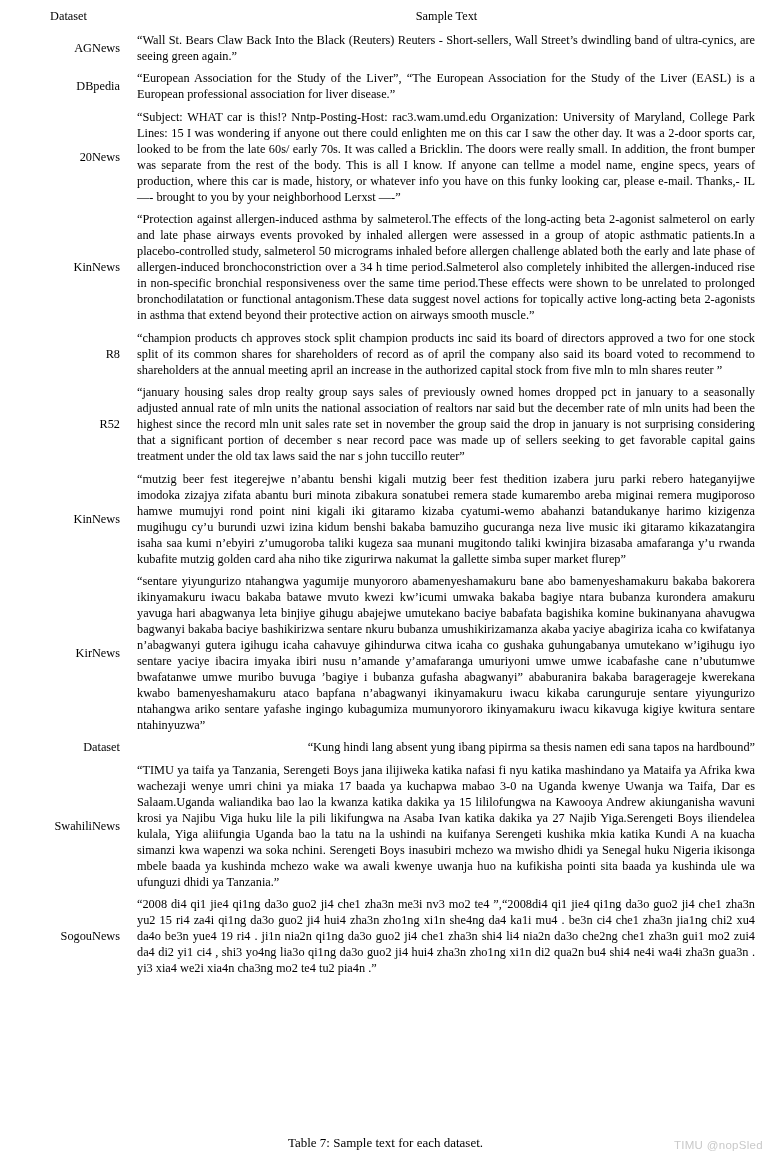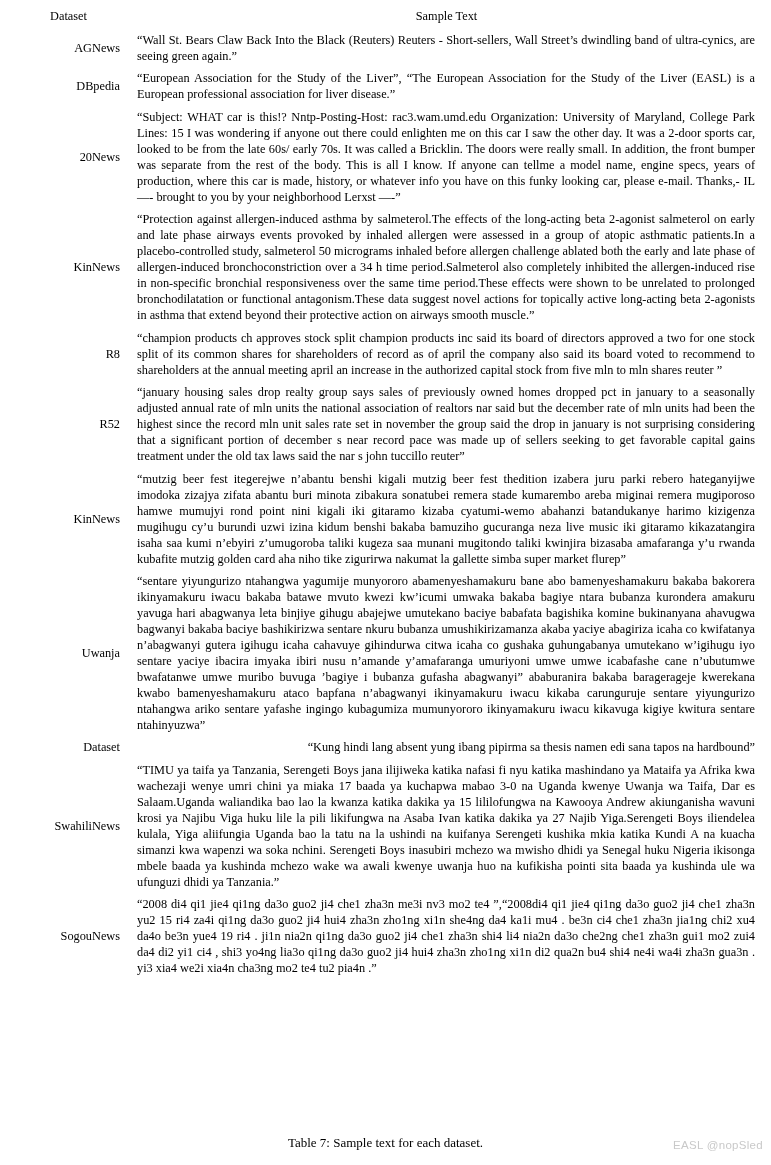--- a/index.html
+++ b/index.html
@@ -179,21 +179,21 @@
           </tr>
           <tr class="body-row">
             <td class="cell-dataset">KinNews</td>
             <td class="cell-text">“mutzig beer fest itegerejwe n’abantu benshi kigali mutzig beer fest thedition izabera juru parki rebero hateganyijwe imodoka zizajya zifata abantu buri minota zibakura sonatubei remera stade kumarembo areba miginai remera mugiporoso hamwe mumujyi rond point nini kigali iki gitaramo kizaba cyatumi-wemo abahanzi batandukanye harimo kizigenza mugihugu cy’u burundi uzwi izina kidum benshi bakaba bamuziho gucuranga neza live music iki gitaramo kikazatangira isaha saa kumi n’ebyiri z’umugoroba taliki kugeza saa munani mugitondo taliki kwinjira bizasaba amafaranga y’u rwanda kubafite mutzig golden card aha niho tike zigurirwa nakumat la gallette simba super market flurep”</td>
           </tr>
           <tr class="sep-row">
             <td class="thin-sep"></td>
             <td class="thin-sep"></td>
           </tr>
           <tr class="body-row">
-            <td class="cell-dataset">Uwanja</td>
+            <td class="cell-dataset">KirNews</td>
             <td class="cell-text">“sentare yiyungurizo ntahangwa yagumije munyororo abamenyeshamakuru bane abo bamenyeshamakuru bakaba bakorera ikinyamakuru iwacu bakaba batawe mvuto kwezi kw’icumi umwaka bakaba bagiye ntara bubanza kurondera amakuru yavuga hari abagwanya leta binjiye gihugu abajejwe umutekano baciye babafata bagishika komine bukinanyana ahavugwa bagwanyi bakaba baciye bashikirizwa sentare nkuru bubanza umushikirizamanza akaba yaciye abagiriza icaha co kwifatanya n’abagwanyi gutera igihugu icaha cahavuye gihindurwa citwa icaha co gushaka guhungabanya umutekano w’igihugu iyo sentare yaciye ibacira imyaka ibiri nusu n’amande y’amafaranga umuriyoni umwe umwe icabafashe cane n’ubutumwe bwafatanwe umwe muribo buvuga ’bagiye i bubanza gufasha abagwanyi” ababuranira bakaba baragerageje kwerekana kwabo bamenyeshamakuru ataco bapfana n’abagwanyi ikinyamakuru iwacu kikaba carunguruje sentare yiyungurizo ntahangwa ariko sentare yafashe ingingo kubagumiza mumunyororo ikinyamakuru iwacu kikavuga kigiye kwitura sentare ntahinyuzwa”</td>
           </tr>
           <tr class="sep-row">
             <td class="thin-sep"></td>
             <td class="thin-sep"></td>
           </tr>
           <tr class="body-row">
             <td class="cell-dataset">Dataset</td>
             <td class="cell-text one-line">“Kung hindi lang absent yung ibang pipirma sa thesis namen edi sana tapos na hardbound”</td>
           </tr>
@@ -215,15 +215,15 @@
           </tr>
           <tr class="sep-row">
             <td class="thick-sep"></td>
             <td class="thick-sep"></td>
           </tr>
         </tbody>
     </table>
   </div>
 
   <div class="caption">Table 7: Sample text for each dataset.</div>
-  <div class="watermark">EASL @nopSled</div>
+  <div class="watermark">TIMU @nopSled</div>
 
 </div>
 
 </body></html>

